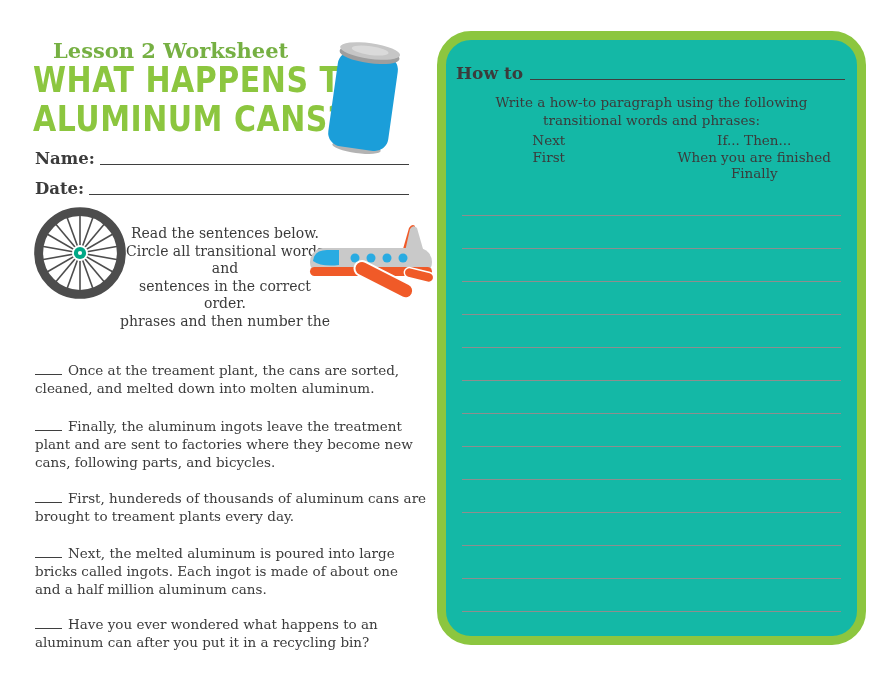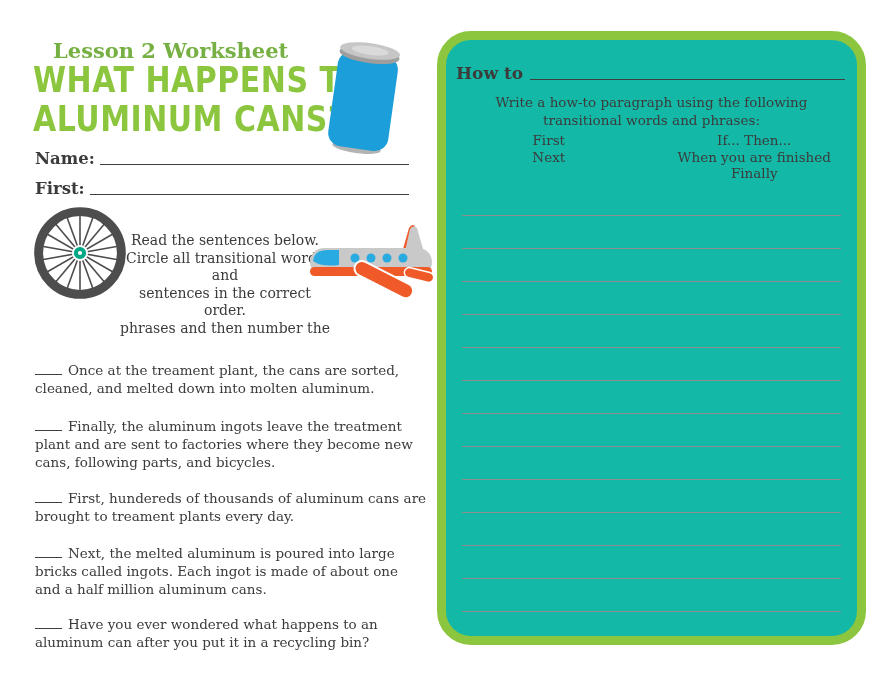--- a/index.html
+++ b/index.html
@@ -39,21 +39,21 @@
   }
   .field-row .rule {
     flex: 1; border-bottom: 1.6px solid #3F3F3F;
     margin-left: 5px; margin-bottom: 3px; height: 1px;
   }
   .name-row { top: 149px; }
   .date-row { top: 179px; }
 
   .wheel-svg { position: absolute; left: 33px; top: 206px; }
   .instruction {
-    position: absolute; left: 120px; top: 232px; width: 210px;
+    position: absolute; left: 120px; top: 225px; width: 210px;
     text-align: center; font-size: 14px; line-height: 17.5px;
   }
   .plane-svg { position: absolute; left: 308px; top: 220px; }
 
   .sentence {
     position: absolute; left: 35px; width: 392px;
     font-size: 13.5px; line-height: 18px;
   }
   .blank {
     display: inline-block; width: 27px; height: 0.85em;
@@ -120,21 +120,21 @@
       <ellipse cx="45" cy="17" rx="31" ry="8" fill="#c6c6c6"></ellipse>
       <ellipse cx="45" cy="16.5" rx="19" ry="4.5" fill="#dadada"></ellipse>
     </g>
   </svg>
 
   <div class="field-row name-row">
     <span>Name:</span>
     <span class="rule"></span>
   </div>
   <div class="field-row date-row">
-    <span>First:</span>
+    <span>Date:</span>
     <span class="rule"></span>
   </div>
 
   <svg class="wheel-svg" width="94" height="94" viewBox="0 0 100 100">
     <circle cx="50" cy="50" r="44" fill="none" class="s-wgray" stroke-width="9.5"></circle>
     <g class="s-wgray" stroke-width="1.7">
       <line x1="50" y1="9" x2="50" y2="91"></line>
       <line x1="50" y1="9" x2="50" y2="91" transform="rotate(20 50 50)"></line>
       <line x1="50" y1="9" x2="50" y2="91" transform="rotate(40 50 50)"></line>
       <line x1="50" y1="9" x2="50" y2="91" transform="rotate(60 50 50)"></line>
@@ -180,22 +180,22 @@
     <div class="howto-row">
       <span>How to</span>
       <span class="rule"></span>
     </div>
     <div class="prompt">
       <div>Write a how-to paragraph using the following</div>
       <div>transitional words and phrases:</div>
     </div>
     <div class="word-cols">
       <div class="word-col">
+        <div>Next</div>
         <div>First</div>
-        <div>Next</div>
       </div>
       <div class="word-col">
         <div>If... Then...</div>
         <div>When you are finished</div>
         <div>Finally</div>
       </div>
     </div>
     <div class="ruled-lines">
         <div class="writing-line"></div>
         <div class="writing-line"></div>

